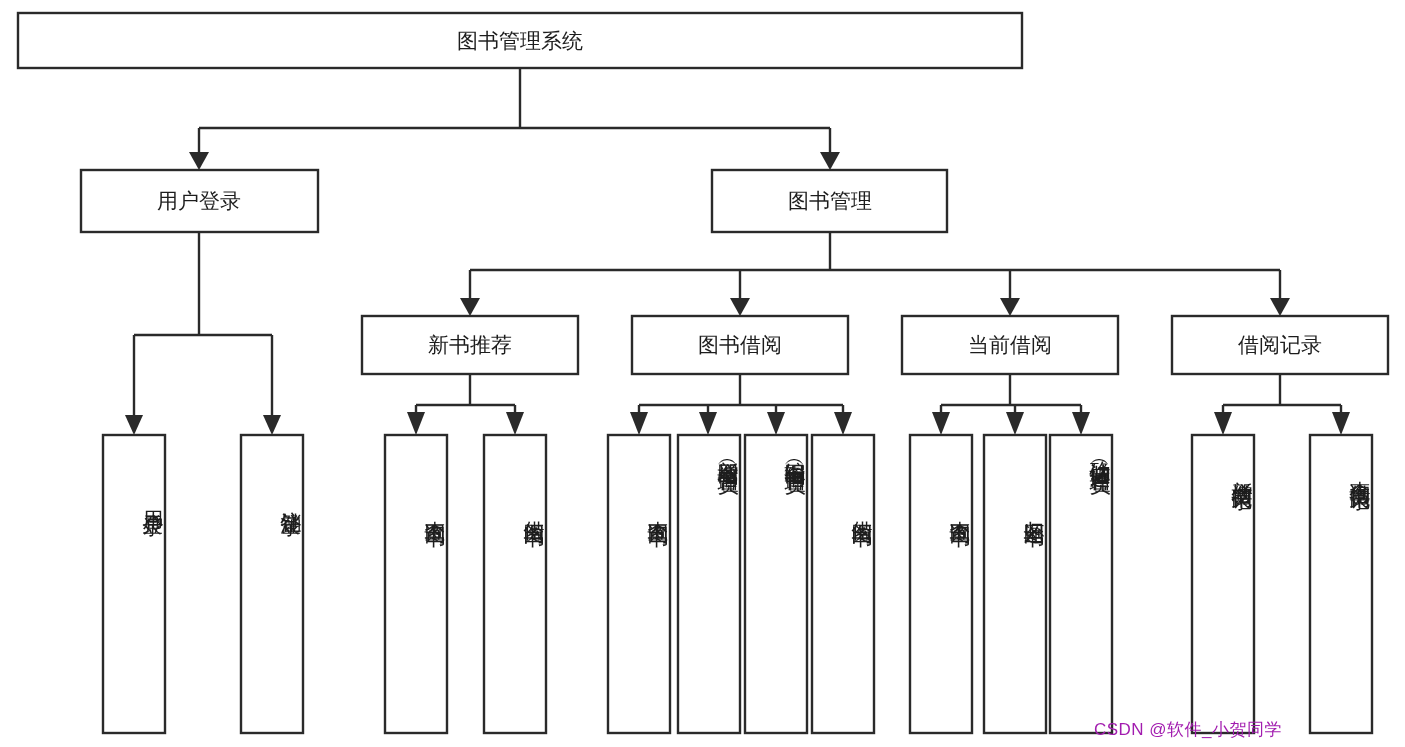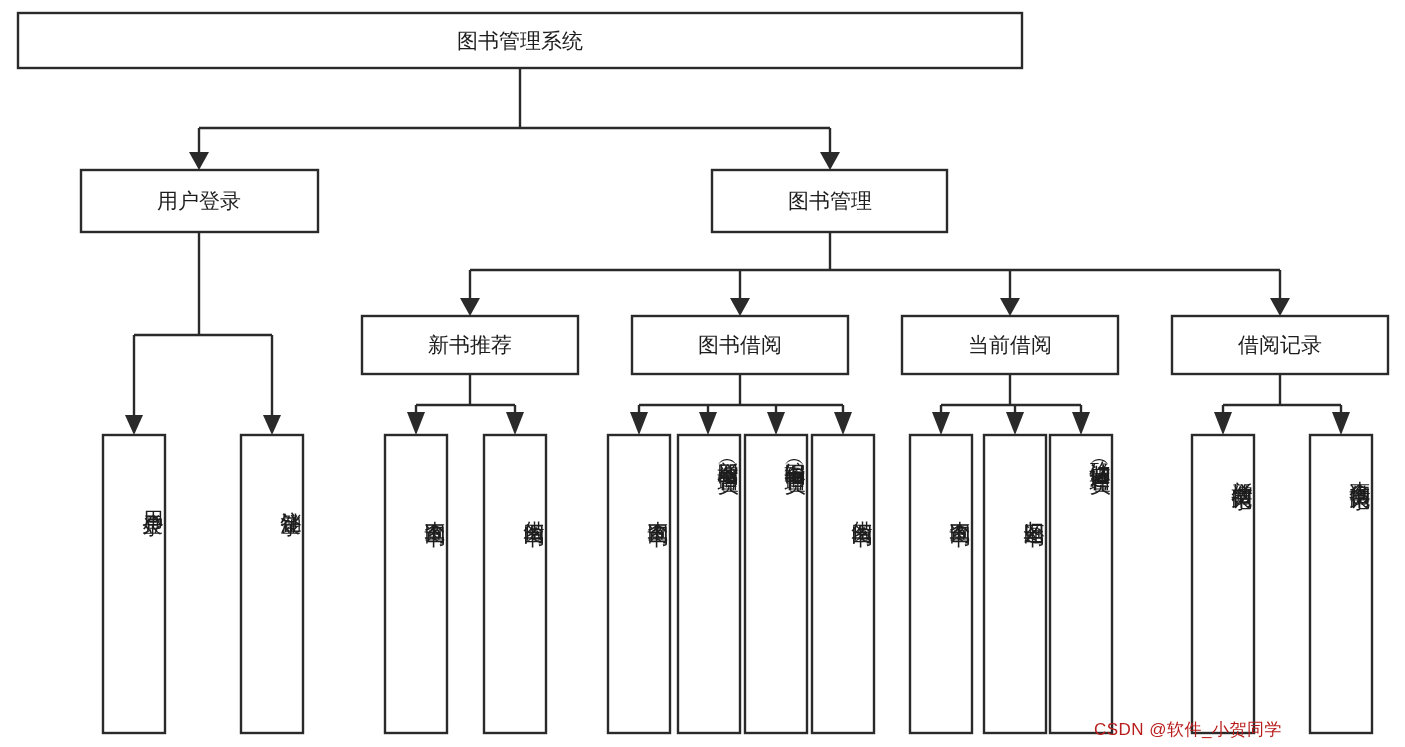--- a/index.html
+++ b/index.html
@@ -59,21 +59,21 @@
     text-align: center;
     white-space: nowrap;
     pointer-events: none;
   }
   .watermark {
     position: absolute;
     right: 8px;
     bottom: 6px;
     font-family: "Liberation Sans", "DejaVu Sans", sans-serif;
     font-size: 17px;
-    color: #b91c1c;
+    color: #a21caf;
     letter-spacing: 0.5px;
     white-space: nowrap;
   }
 </style>
 </head>
 <body>
 
 <div id="diagram-root">
 
   <svg class="canvas" viewBox="0 0 1405 747">

